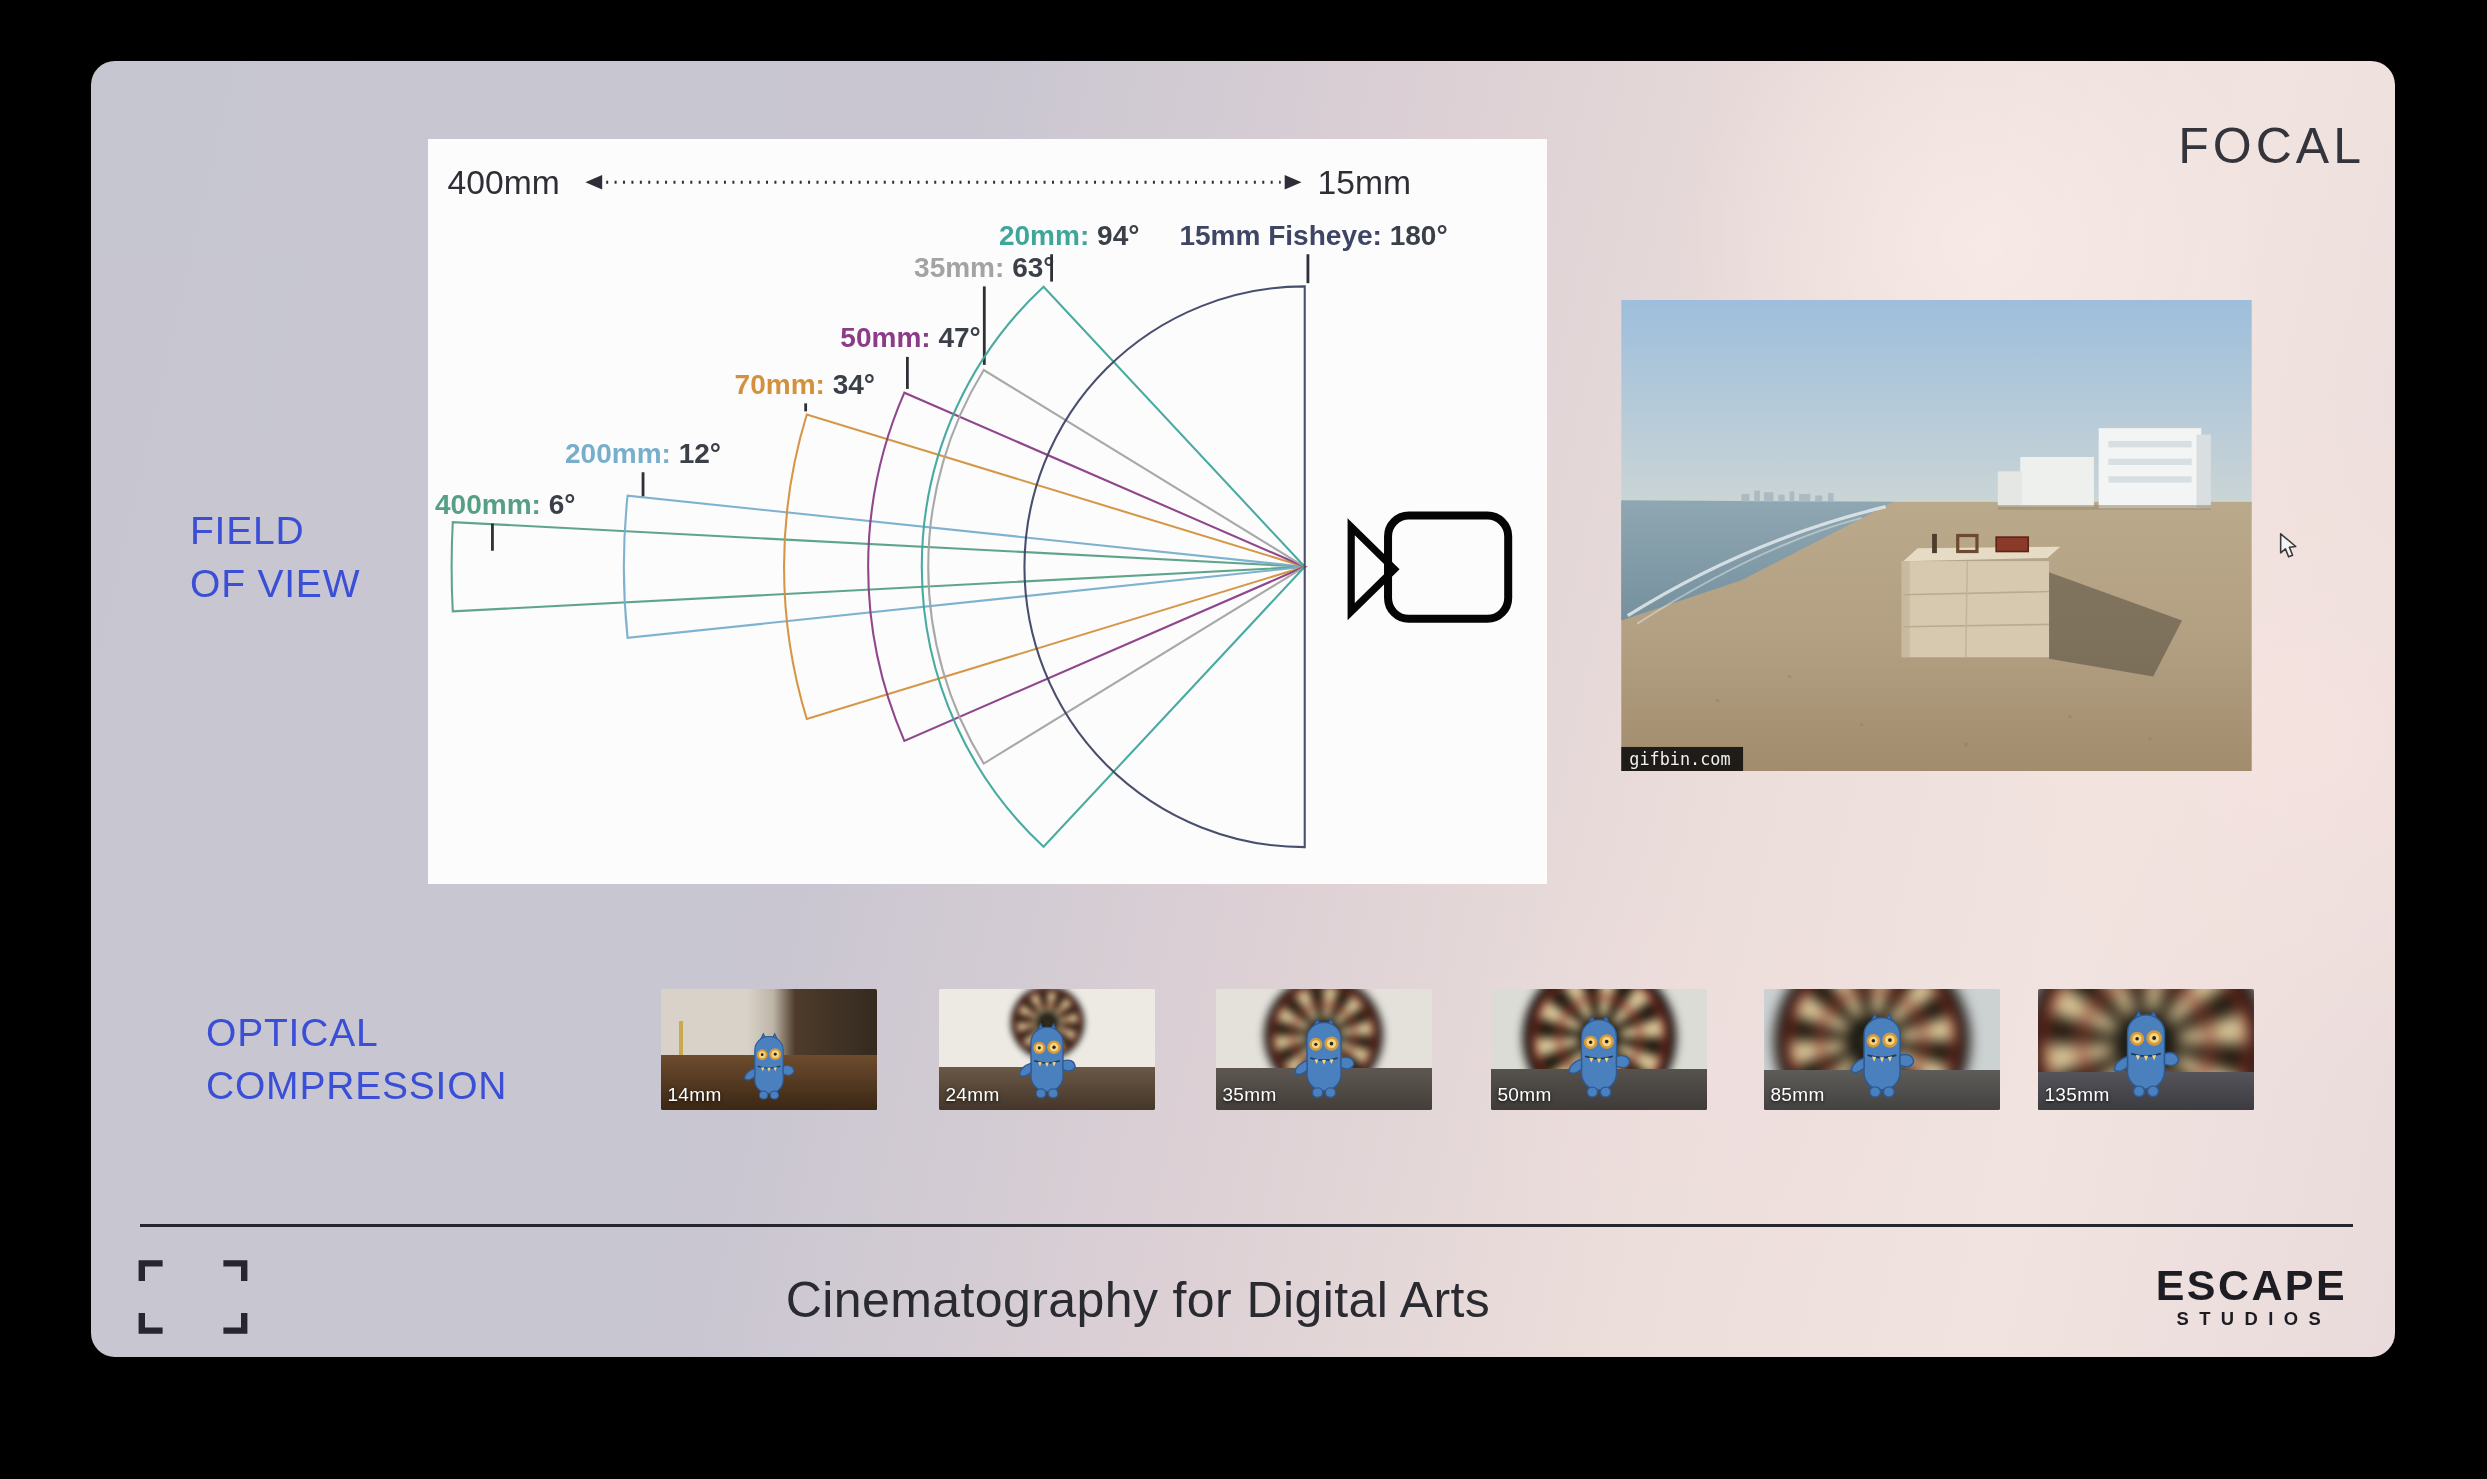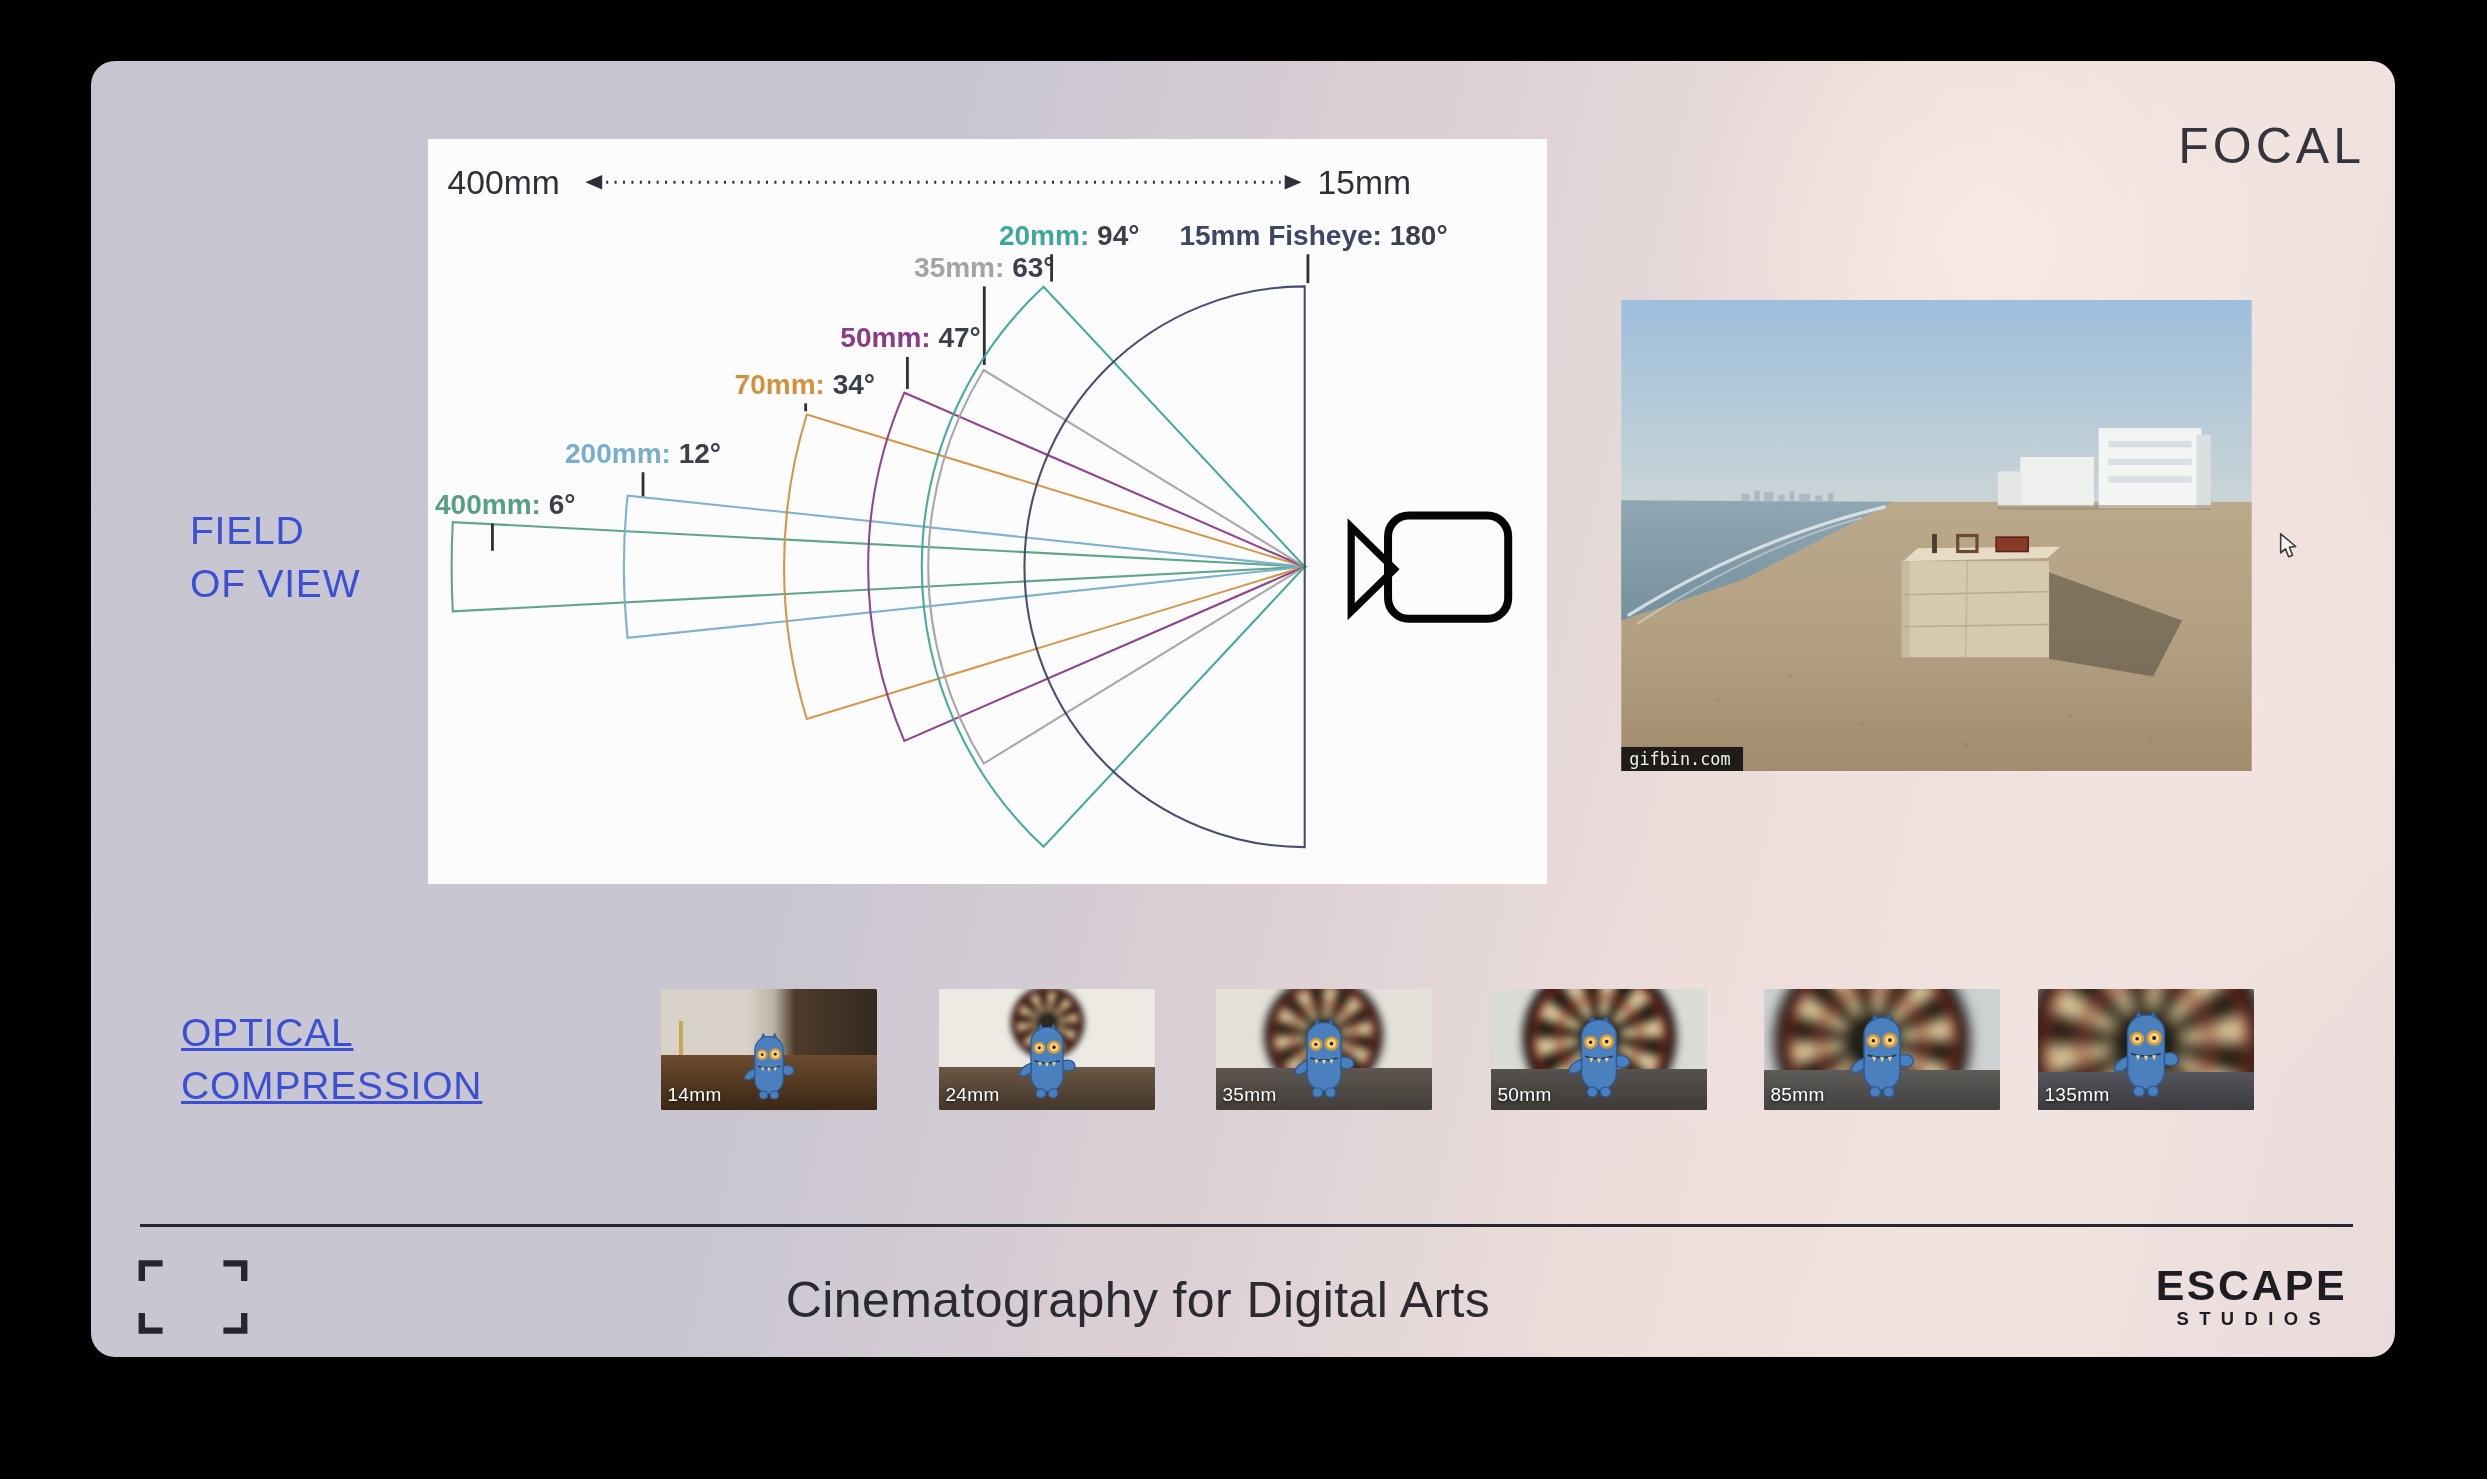--- a/index.html
+++ b/index.html
@@ -8,21 +8,21 @@
   .abs{position:absolute;}
   #slide{left:91px;top:61px;width:2304px;height:1296px;border-radius:24px;overflow:hidden;
     background:
       radial-gradient(circle 417px at 82% 14%, rgba(255,242,238,.55), rgba(255,242,238,0) 70%),
       radial-gradient(circle 497px at 96% 52%, rgba(248,228,224,.6), rgba(248,228,224,0) 70%),
       radial-gradient(circle 337px at 70% 78%, rgba(240,222,226,.45), rgba(240,222,226,0) 70%),
       linear-gradient(103deg,#c6c6d1 0%,#c9c6d1 34%,#dcd0d5 52%,#ecdeda 70%,#f1e3df 84%,#e9dbdb 100%);}
   #kicker{top:56px;right:30px;font-size:50px;font-weight:400;letter-spacing:4px;color:#34343c;}
   .section-heading{font-size:39px;line-height:53px;letter-spacing:0.8px;color:#3a4ed6;font-weight:400;}
   #fov-heading{left:99px;top:443px;}
-  #oc-heading{left:90px;top:945px;text-decoration:underline;}
+  #oc-heading{left:115px;top:945px;}
   #fov-panel{left:337px;top:78px;width:1119px;height:745px;background:#fcfcfd;}
   #fov-svg{width:1119px;height:745px;display:block;}
   #beach{left:1530px;top:239px;width:631px;height:471px;}
   #beach svg{display:block;}
   #thumbs .thumb{position:absolute;top:928px;width:216px;height:121px;overflow:hidden;
                  border-radius:1.6px;background:#ddd;}
   .thumb .wall{position:absolute;inset:0;}
   .thumb .floor{position:absolute;left:0;right:0;bottom:0;}
   .thumb .board{position:absolute;}
   .thumb .toy{position:absolute;left:50%;bottom:3.2px;transform:translateX(-50%);}

